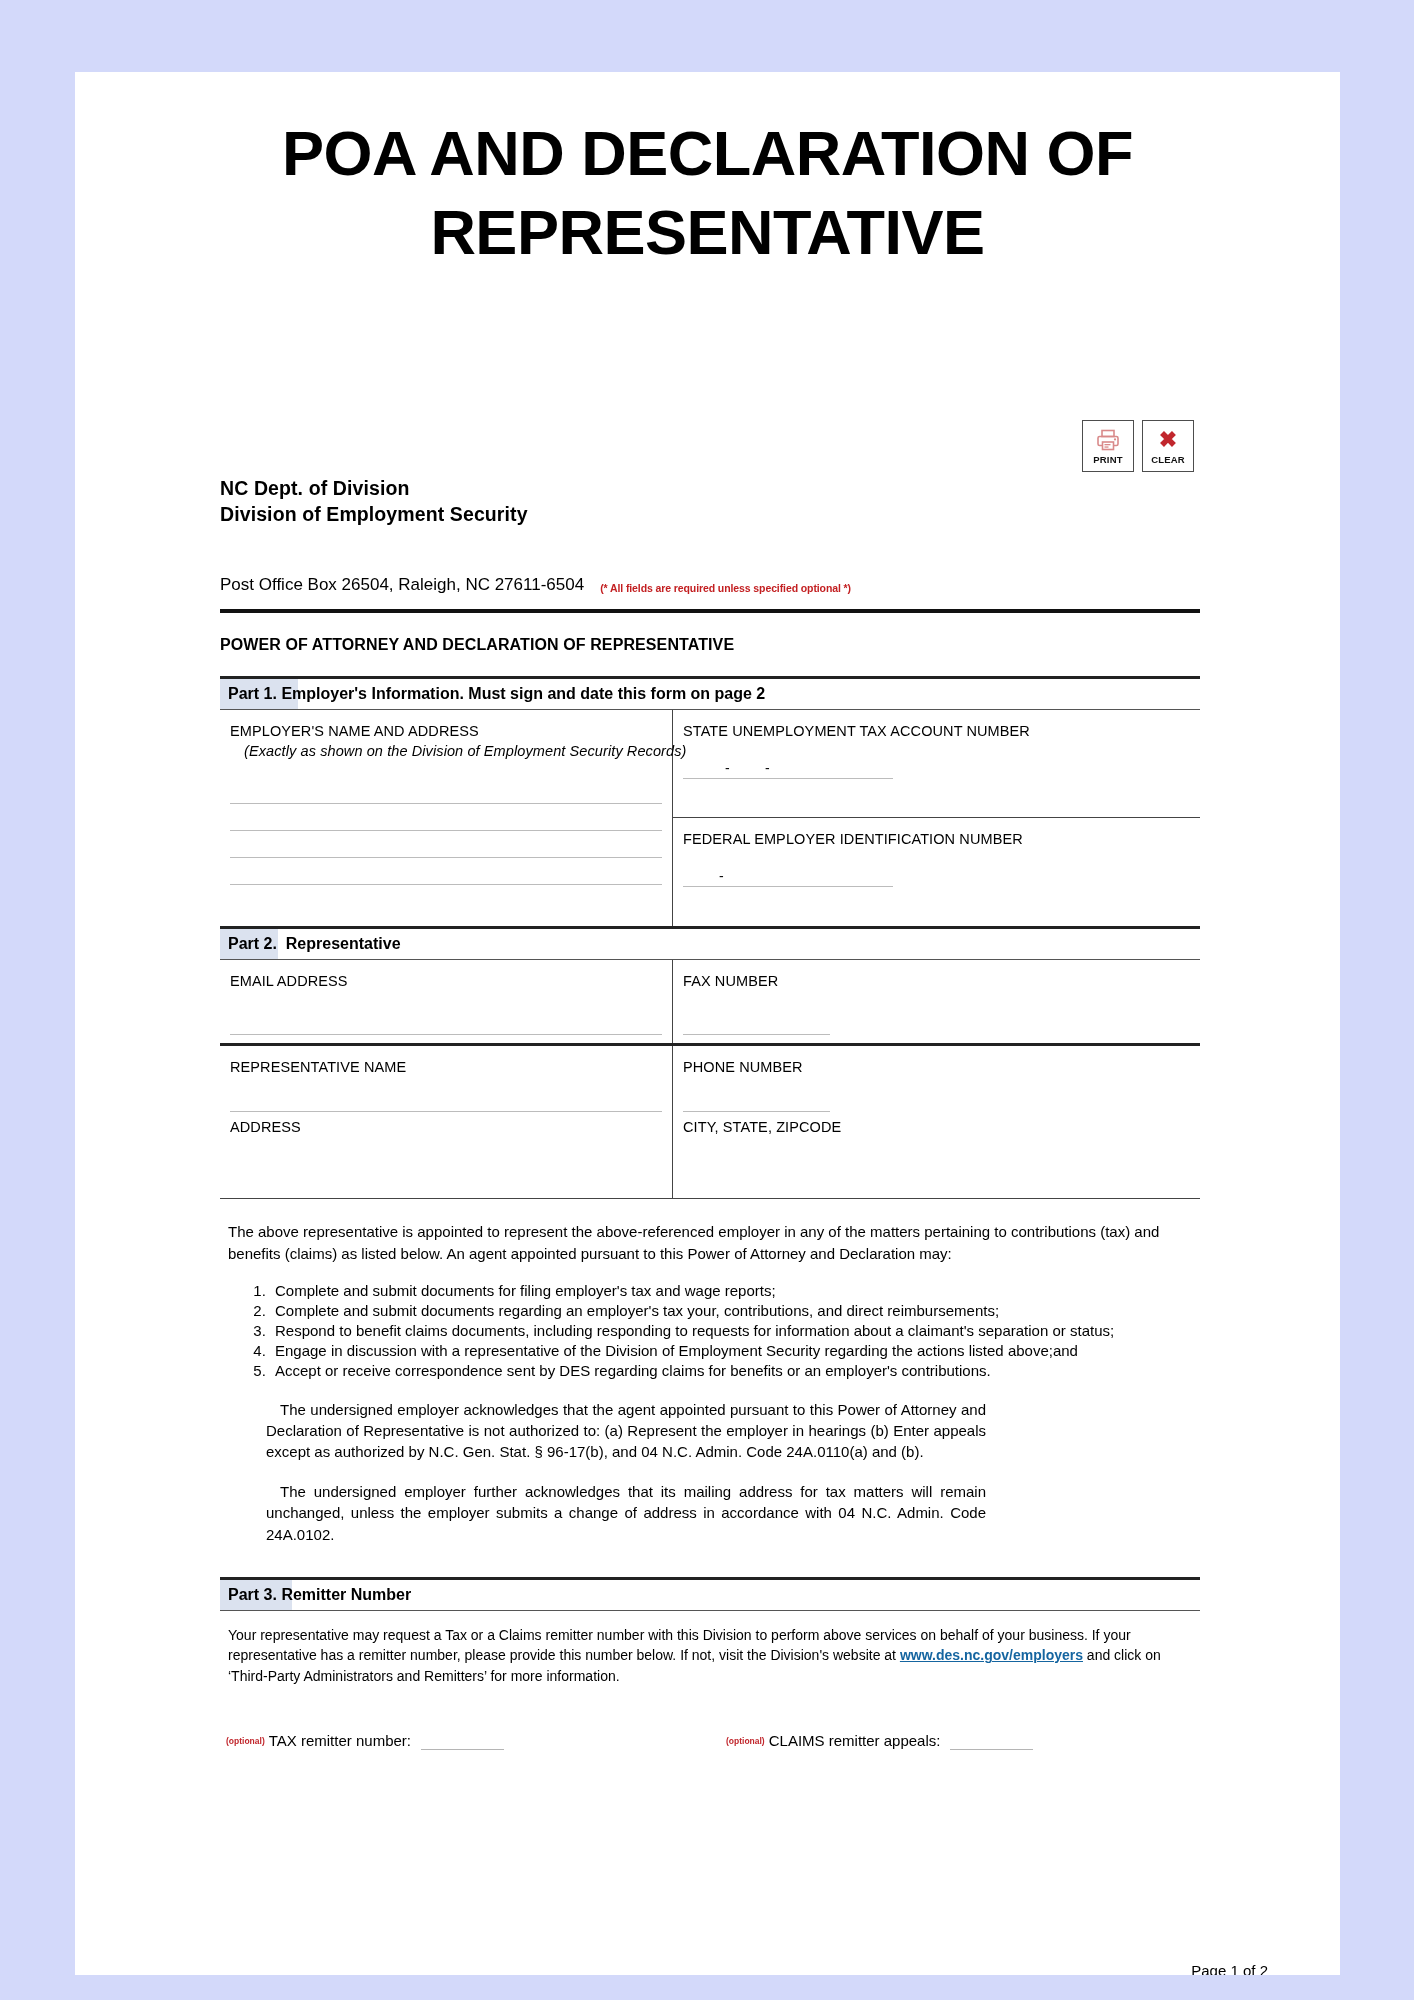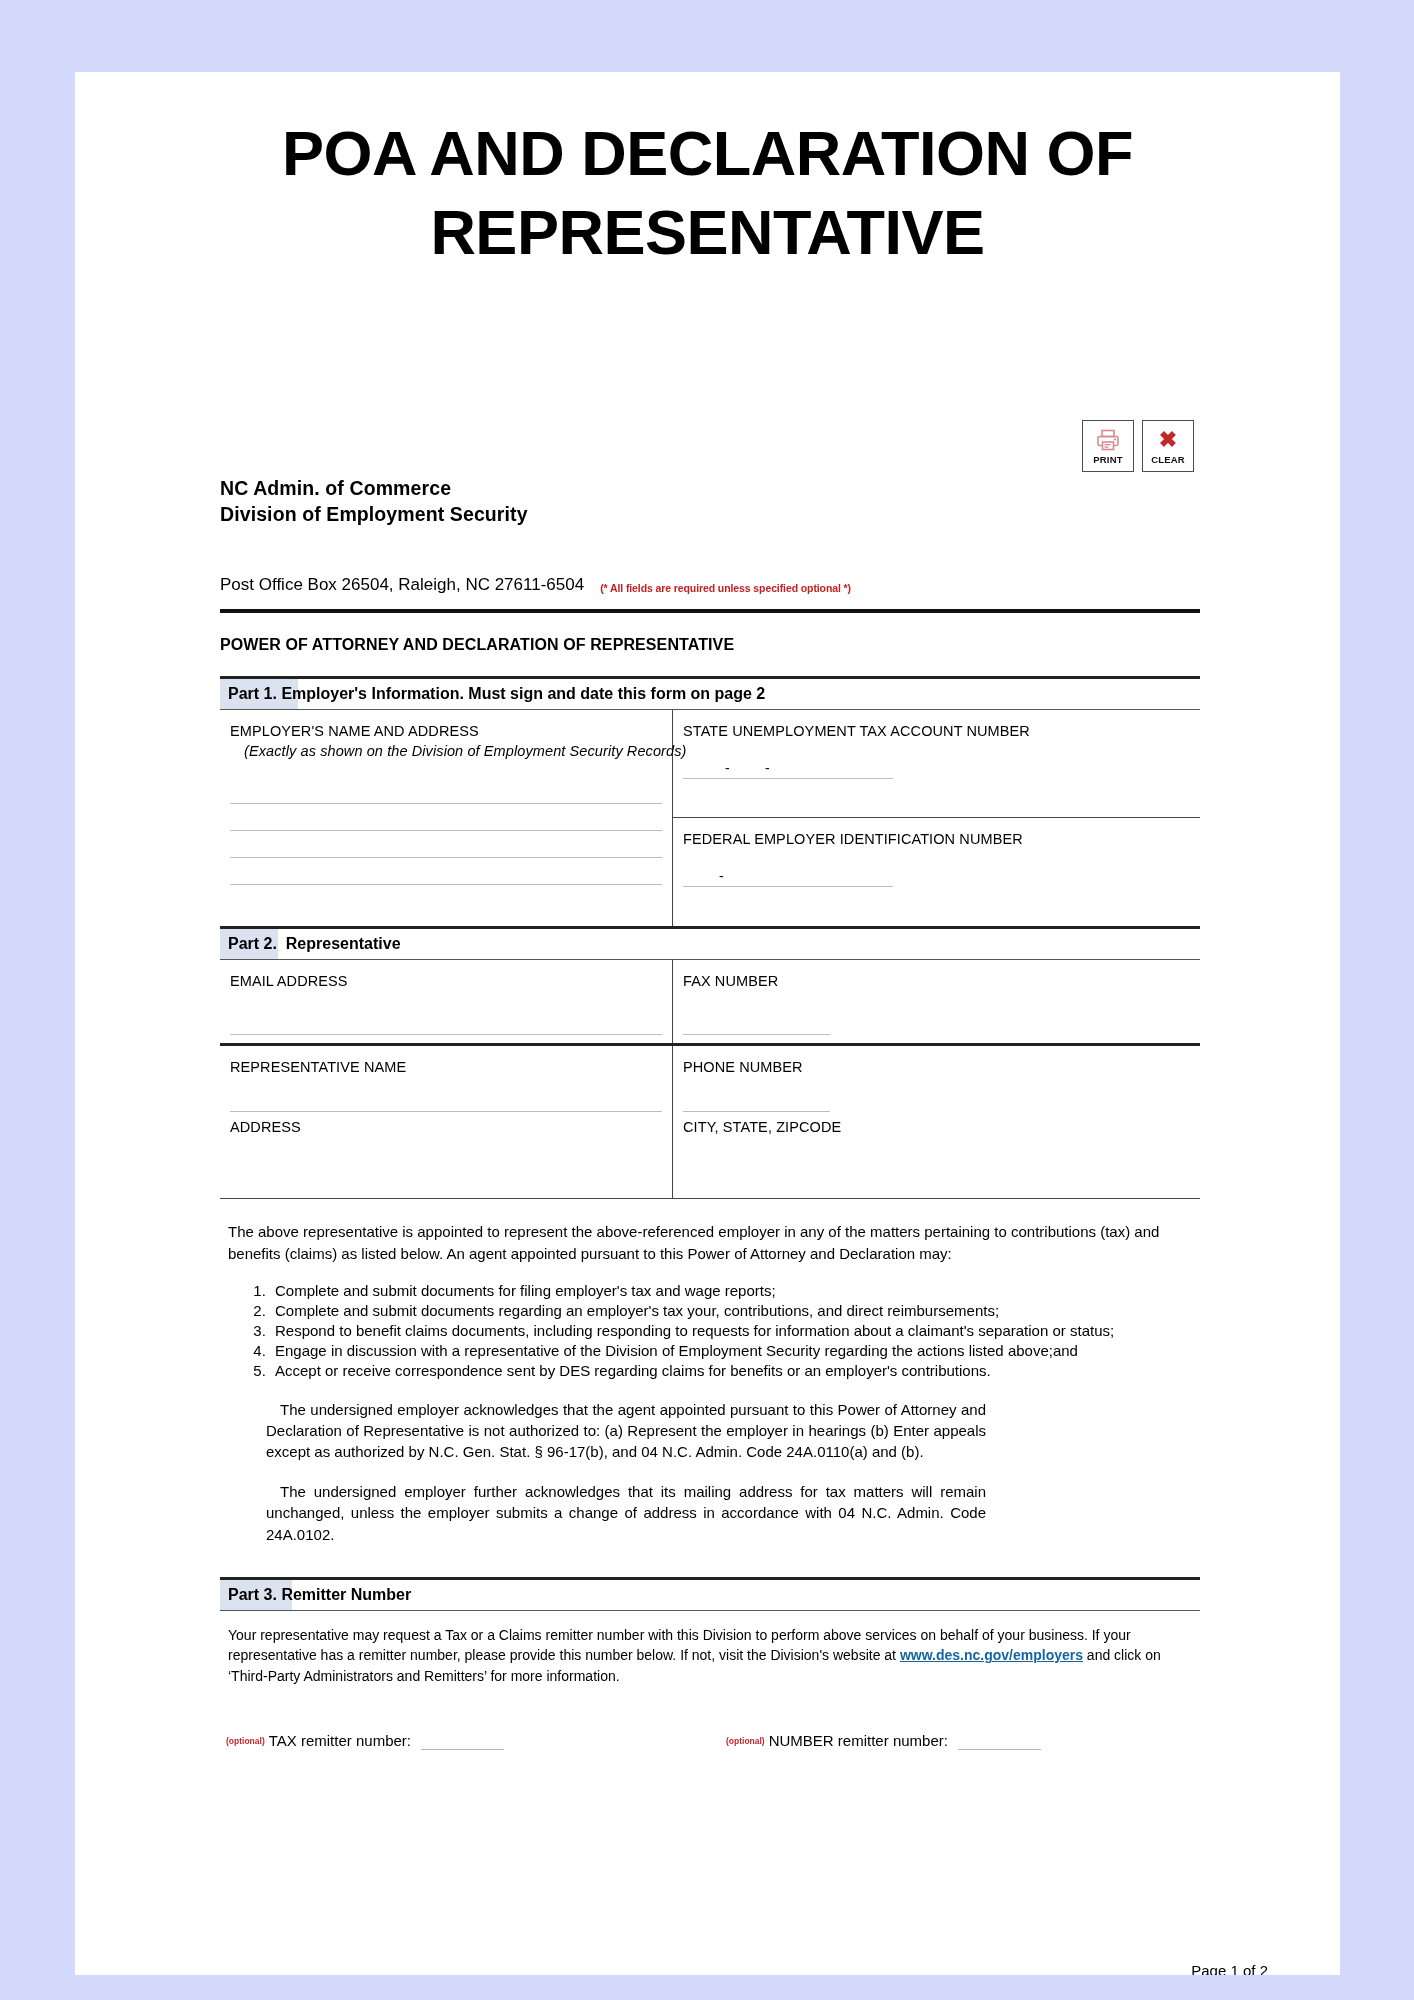--- a/index.html
+++ b/index.html
@@ -309,21 +309,21 @@
           <span class="blabel">PRINT</span>
         </div>
         <div class="tool-btn">
           <span class="glyph">
             <span class="x-glyph">✖</span>
           </span>
           <span class="blabel">CLEAR</span>
         </div>
       </div>
 
-      <div class="agency-line1">NC Admin. of Commerce</div>
+      <div class="agency-line1">NC Dept. of Division</div>
       <div class="agency-line2">Division of Employment Security</div>
       <div class="agency-addr-row">
         <span class="agency-addr">Post Office Box 26504, Raleigh, NC 27611-6504</span>
         <span class="required-note">(* All fields are required unless specified optional *)</span>
       </div>
     </div>
 
     <hr class="rule-thick">
 
     <div class="form-heading">POWER OF ATTORNEY AND DECLARATION OF REPRESENTATIVE</div>
@@ -436,21 +436,21 @@
     </div>
 
     <div class="remit-row">
       <div class="remit-item" style="margin-left:6px;">
         <span class="opt-tag">(optional)</span>
         <span class="remit-label">TAX remitter number:</span>
         <span class="remit-line"></span>
       </div>
       <div class="remit-item" style="margin-left:222px;">
         <span class="opt-tag">(optional)</span>
-        <span class="remit-label">NUMBER remitter number:</span>
+        <span class="remit-label">CLAIMS remitter appeals:</span>
         <span class="remit-line"></span>
       </div>
     </div>
 
   </div>
 
   <div class="page-footer">Page 1 of 2</div>
 
 </div>
 

